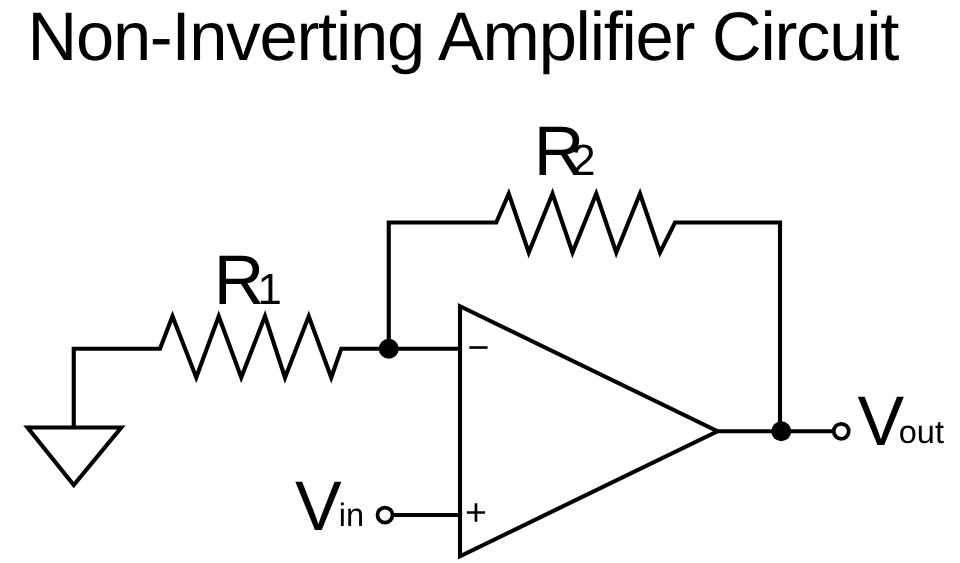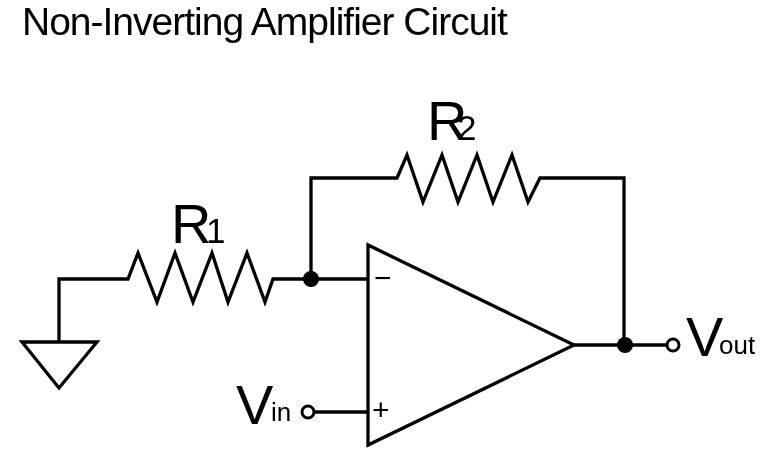--- a/index.html
+++ b/index.html
@@ -8,21 +8,21 @@
     width:768px;height:450px;
     background:#ffffff;
     overflow:hidden;
     font-family:"Liberation Sans",sans-serif;
   }
   .page-title{
     position:absolute;
     left:22px;top:2px;
     margin:0;
     font-weight:400;
-    font-size:39px;
+    font-size:55px;
     line-height:1;
     letter-spacing:-1px;
     color:#000;
     white-space:nowrap;
   }
   svg.schematic{position:absolute;left:0;top:0;}
   svg .wire{fill:none;stroke:#000;stroke-width:3.3;stroke-linejoin:miter;stroke-miterlimit:8;}
   svg .outline{fill:#ffffff;stroke:#000;stroke-width:3.3;stroke-linejoin:miter;}
   svg .dot{fill:#000;stroke:none;}
   svg .terminal{fill:#ffffff;stroke:#000;stroke-width:3;}

